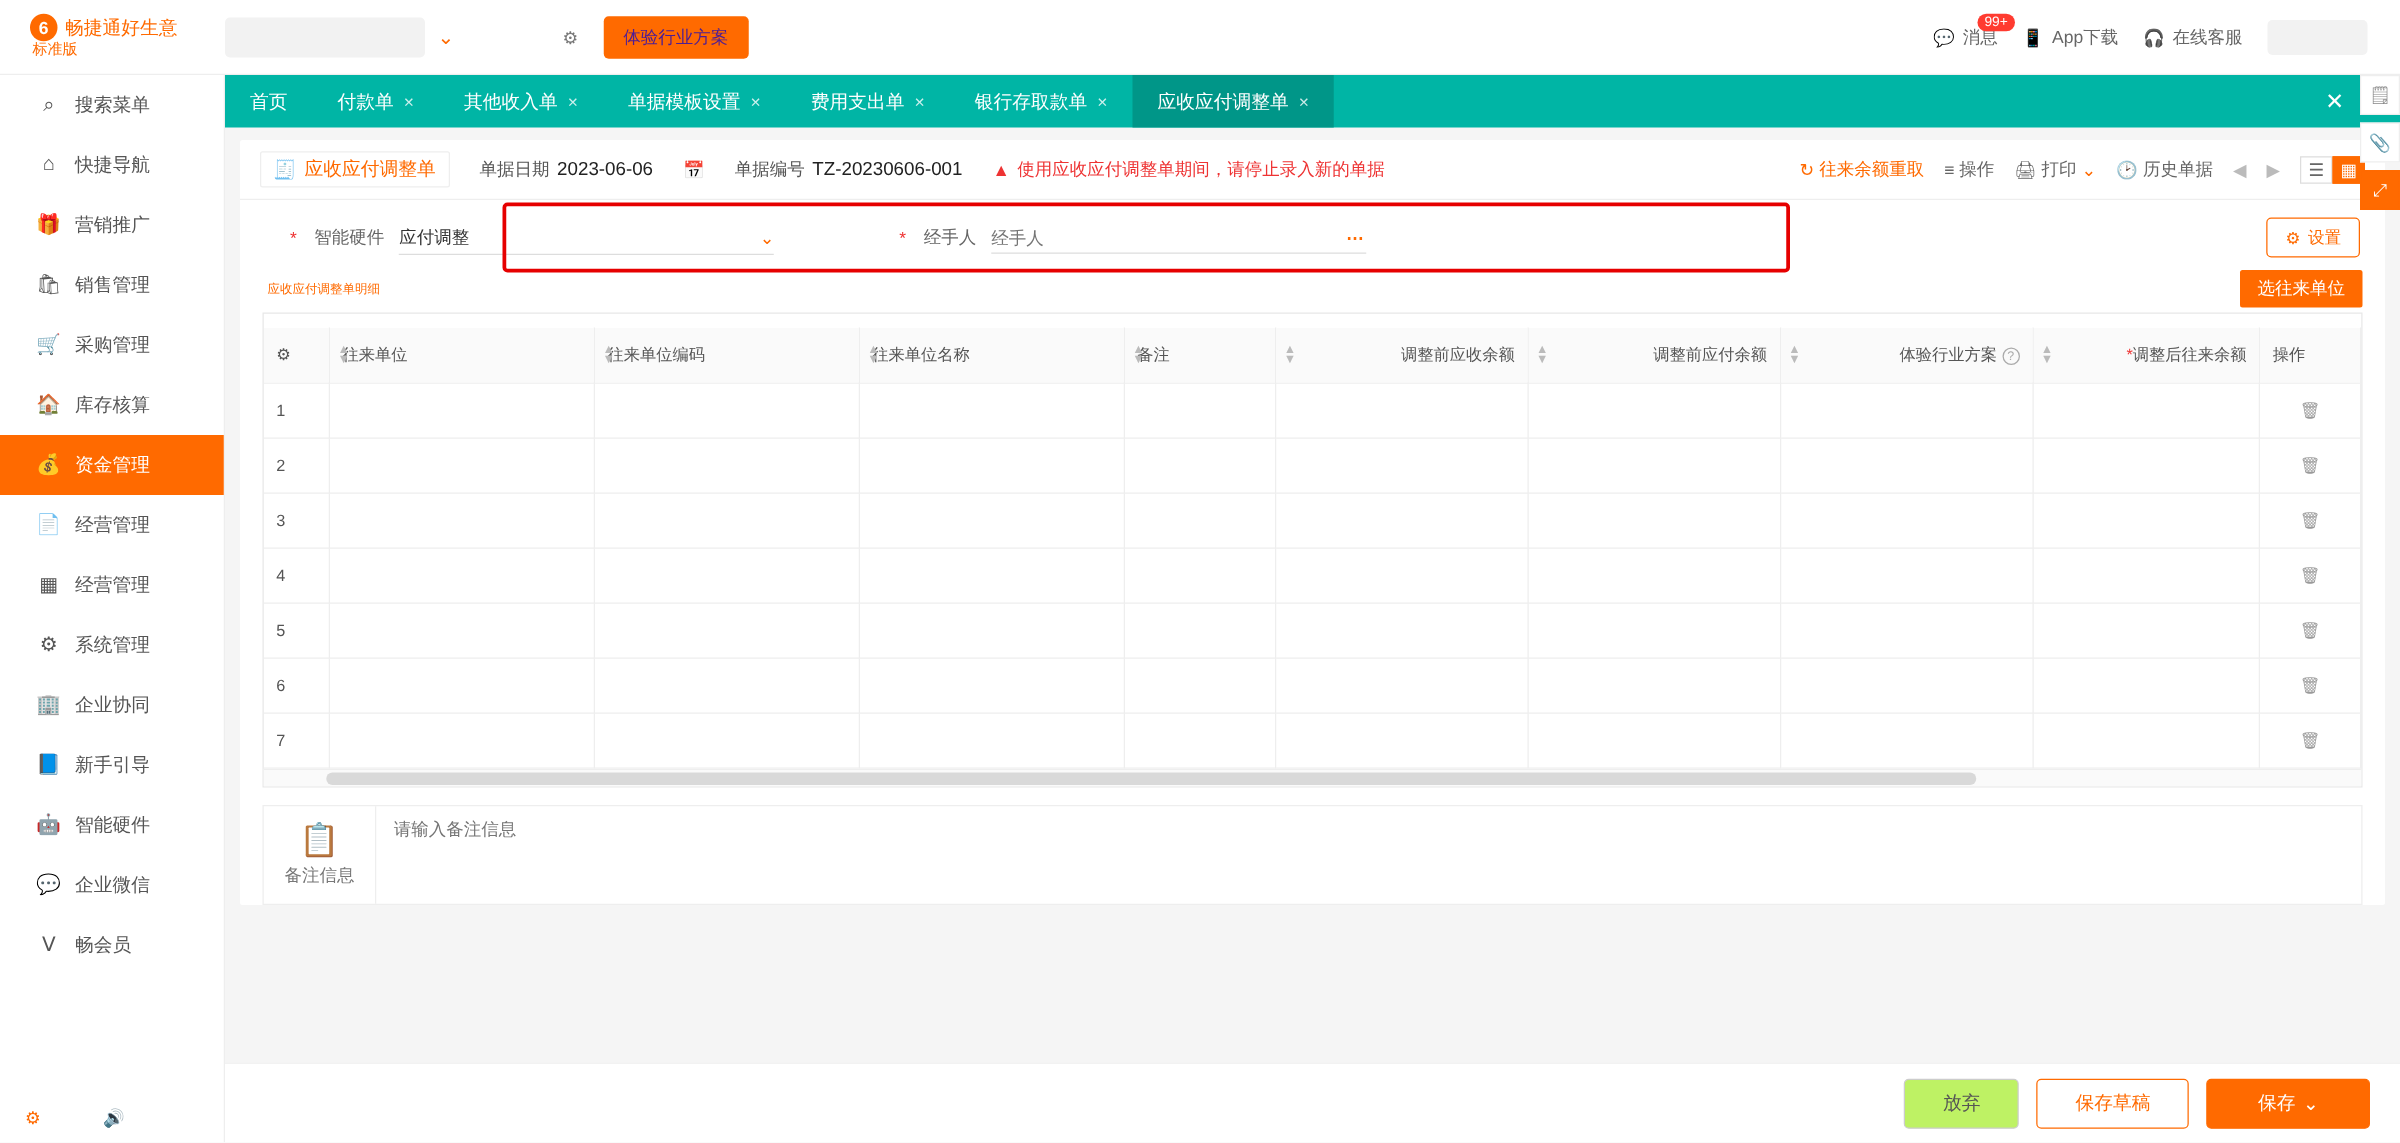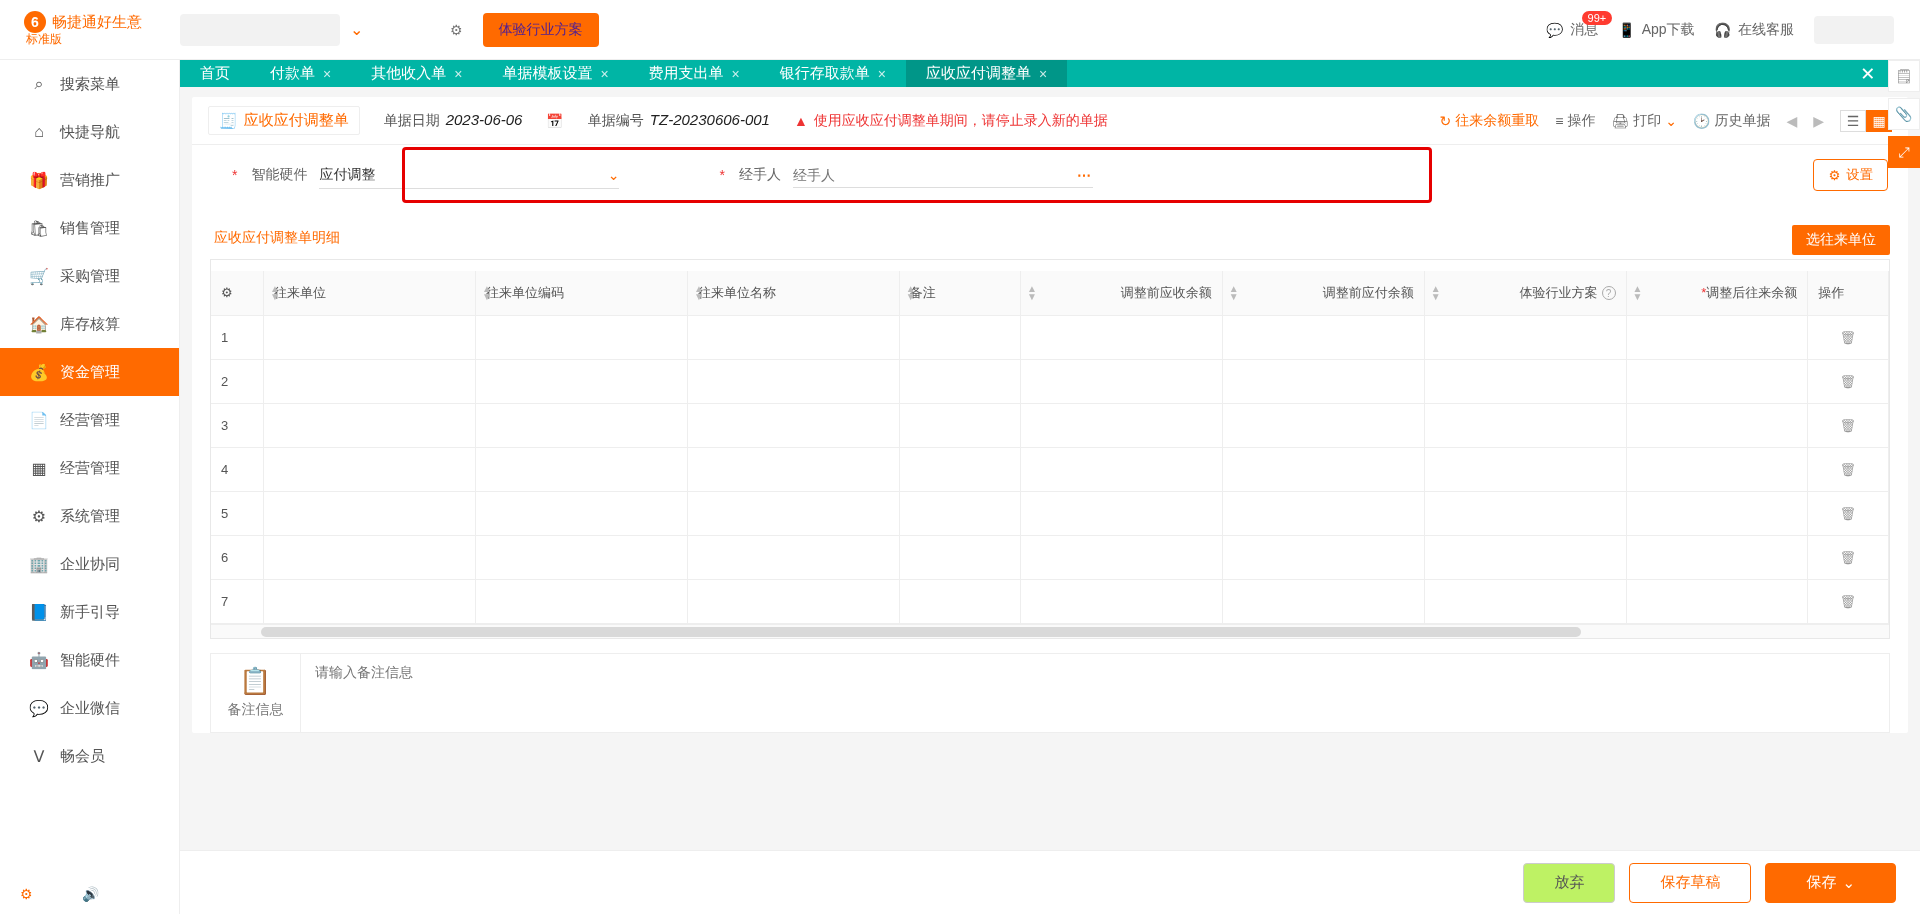--- a/index.html
+++ b/index.html
@@ -27,33 +27,33 @@
 .layout { display:flex; height:854px; }
 .sidebar { width:180px; background:#fff; display:flex; flex-direction:column; border-right:1px solid #eee; }
 .side-item { display:flex; align-items:center; gap:12px; height:48px; padding-left:30px; color:#555; cursor:pointer; font-size:15px; }
 .side-item.active { background:#ff6a00; color:#fff; }
 .side-icon { width:18px; height:18px; display:flex; align-items:center; justify-content:center; font-size:16px; }
 .side-footer { margin-top:auto; display:flex; align-items:center; gap:50px; padding:12px 20px; color:#ff6a00; }
 
 .main { flex:1; display:flex; flex-direction:column; background:#f5f5f5; position:relative; }
 
 
-.tabs-bar { height:27px; background:#00b5a5; display:flex; align-items:stretch; color:#fff; }
+.tabs-bar { height:42px; background:#00b5a5; display:flex; align-items:stretch; color:#fff; }
 .tab { display:flex; align-items:center; padding:0 20px; gap:8px; cursor:pointer; font-size:15px; position:relative; }
 .tab.active { background:#009688; }
 .tab .close { font-size:14px; opacity:.8; }
 .tabs-right { margin-left:auto; display:flex; align-items:center; gap:16px; padding-right:16px; }
 .tabs-right span { cursor:pointer; font-size:18px; }
 
 
 .doc-wrap { margin:10px 12px 0 12px; background:#fff; border-radius:2px; }
 .doc-head { display:flex; align-items:center; height:48px; border-bottom:1px solid #eee; padding:0 16px; gap:24px; }
 .doc-title-pill { display:flex; align-items:center; gap:6px; color:#ff6a00; font-size:15px; border:1px solid #eee; border-radius:2px; padding:4px 10px; background:#fff; }
 .doc-meta { color:#555; }
-.doc-meta b { font-weight:500; color:#222; margin-left:6px; font-size:15px;font-style:italic; }
+.doc-meta b { font-weight:500; color:#222; margin-left:6px; font-size:15px; }
 .doc-meta.num b { letter-spacing:0; }
 .warn { color:#e33; display:flex; align-items:center; gap:6px; }
 .warn-icon { color:#e33; }
 .doc-head-right { margin-left:auto; display:flex; align-items:center; gap:16px; color:#666; }
 .dh-btn { display:flex; align-items:center; gap:4px; cursor:pointer; }
 .dh-btn.orange { color:#ff6a00; }
 .view-toggle { display:flex; gap:0; }
 .vt { width:26px; height:22px; display:flex; align-items:center; justify-content:center; border:1px solid #ddd; cursor:pointer; }
 .vt.active { background:#ff6a00; color:#fff; border-color:#ff6a00; }
 
@@ -62,21 +62,21 @@
 .form-field { display:flex; align-items:center; gap:12px; }
 .req { color:#e33; margin-right:2px; }
 .fld-label { color:#666; }
 .fld-val { min-width:300px; border-bottom:1px solid #ddd; padding:4px 0; display:flex; align-items:center; justify-content:space-between; }
 .fld-val input { border:none; outline:none; font-size:14px; width:100%; background:transparent; }
 .fld-caret { color:#ff6a00; }
 .fld-more { color:#ff6a00; font-weight:bold; letter-spacing:2px; }
 .red-box { position:absolute; border:3px solid #e60000; border-radius:4px; pointer-events:none; }
 .settings-btn { margin-left:auto; border:1px solid #ff6a00; color:#ff6a00; background:#fff; height:32px; padding:0 14px; border-radius:4px; display:flex; align-items:center; gap:6px; cursor:pointer; }
 
-.section-title { color:#ff6a00; padding:8px 22px 6px 22px; font-size:14px;margin-top:20px; }
+.section-title { color:#ff6a00; padding:8px 22px 6px 22px; font-size:10px; }
 .pick-btn { float:right; margin:-28px 18px 16px 0; background:#ff6a00; color:#fff; border:none; height:30px; padding:0 14px; border-radius:2px; cursor:pointer; font-size:14px; }
 
 
 .tbl-wrap { margin:6px 18px 0 18px; border:1px solid #e8e8e8; background:#fff; position:relative; }
 .tbl { width:100%; border-collapse:collapse; table-layout:fixed; }
 .tbl th, .tbl td { border-right:1px solid #eee; border-bottom:1px solid #eee; height:44px; padding:0 10px; font-size:13px; color:#555; text-align:left; }
 .tbl th { background:#fafafa; font-weight:500; position:relative; }
 .tbl th .sort { position:absolute; left:6px; top:50%; transform:translateY(-50%); font-size:10px; color:#bbb; line-height:8px; }
 .col-idx { width:52px; text-align:center; }
 .col-op { width:80px; text-align:center; }

